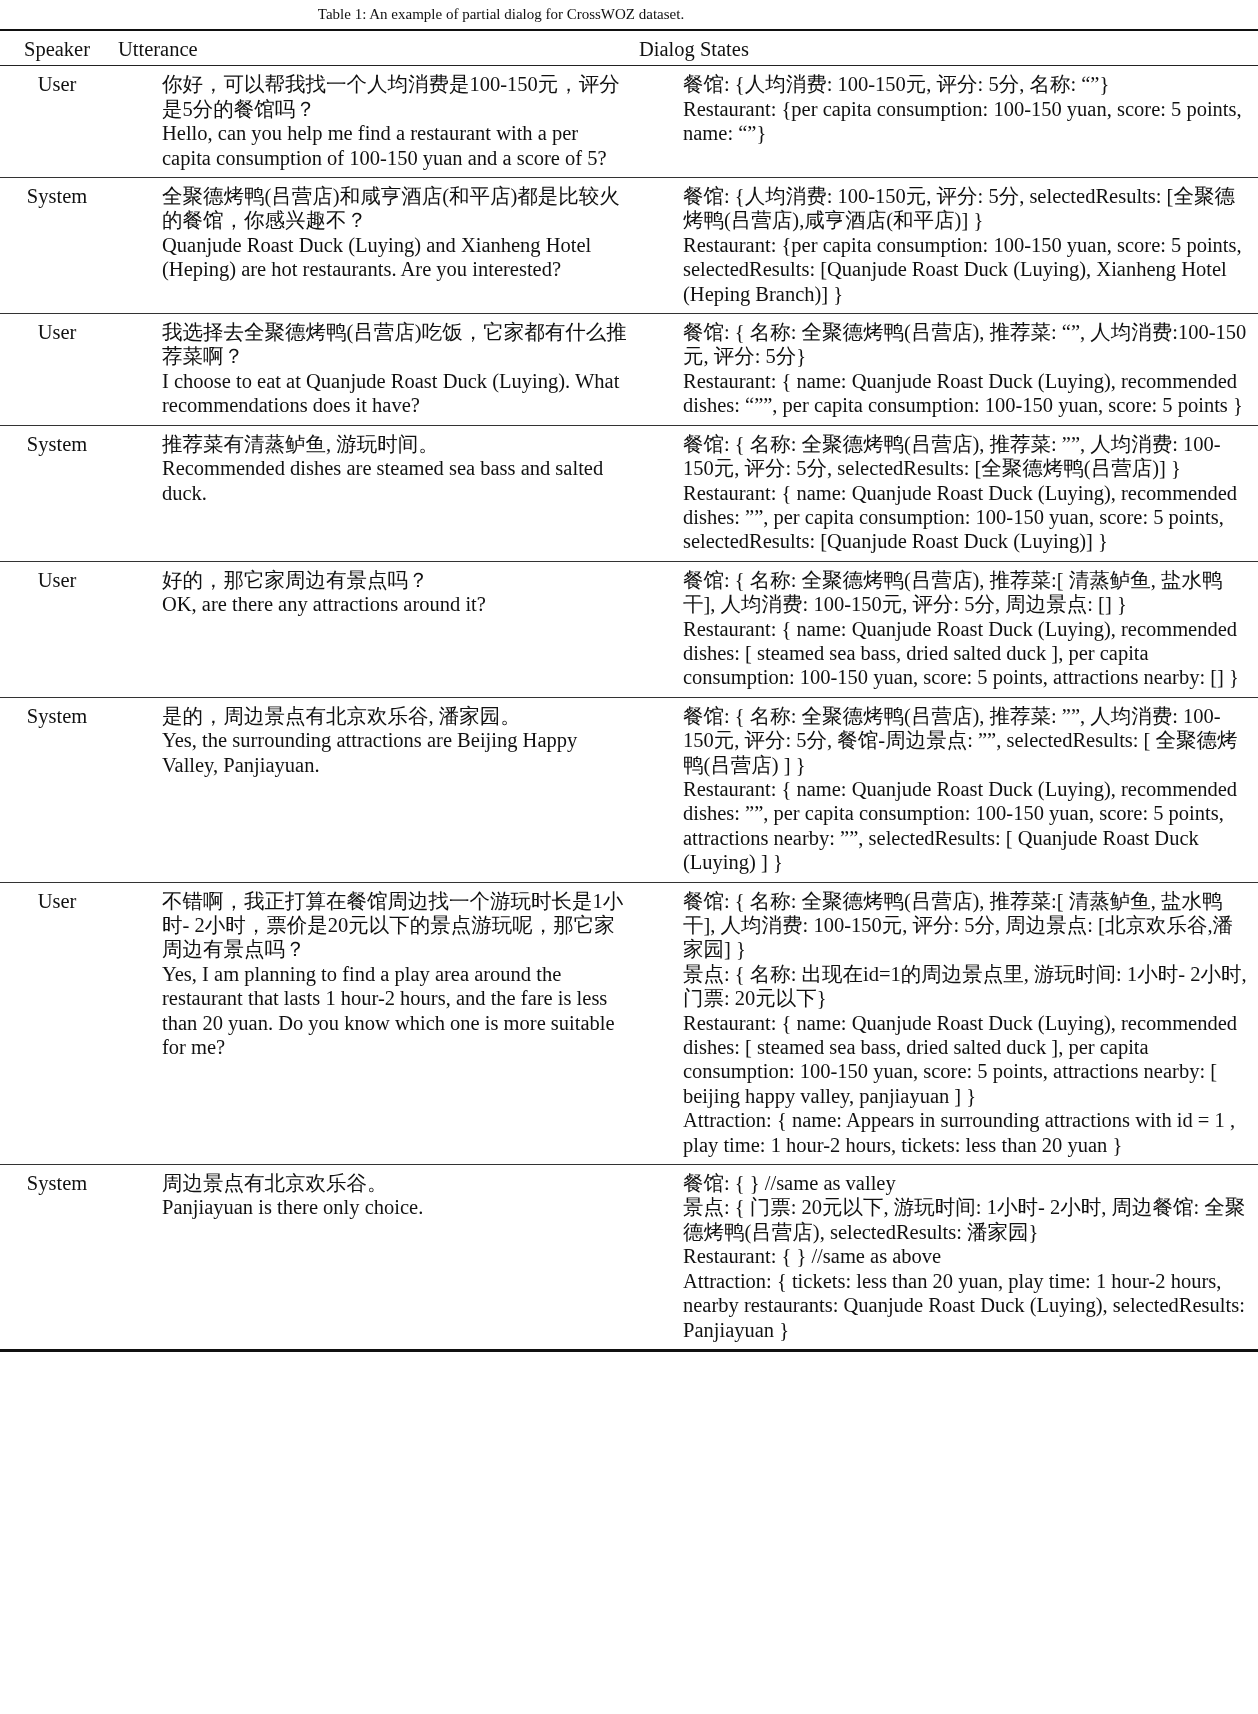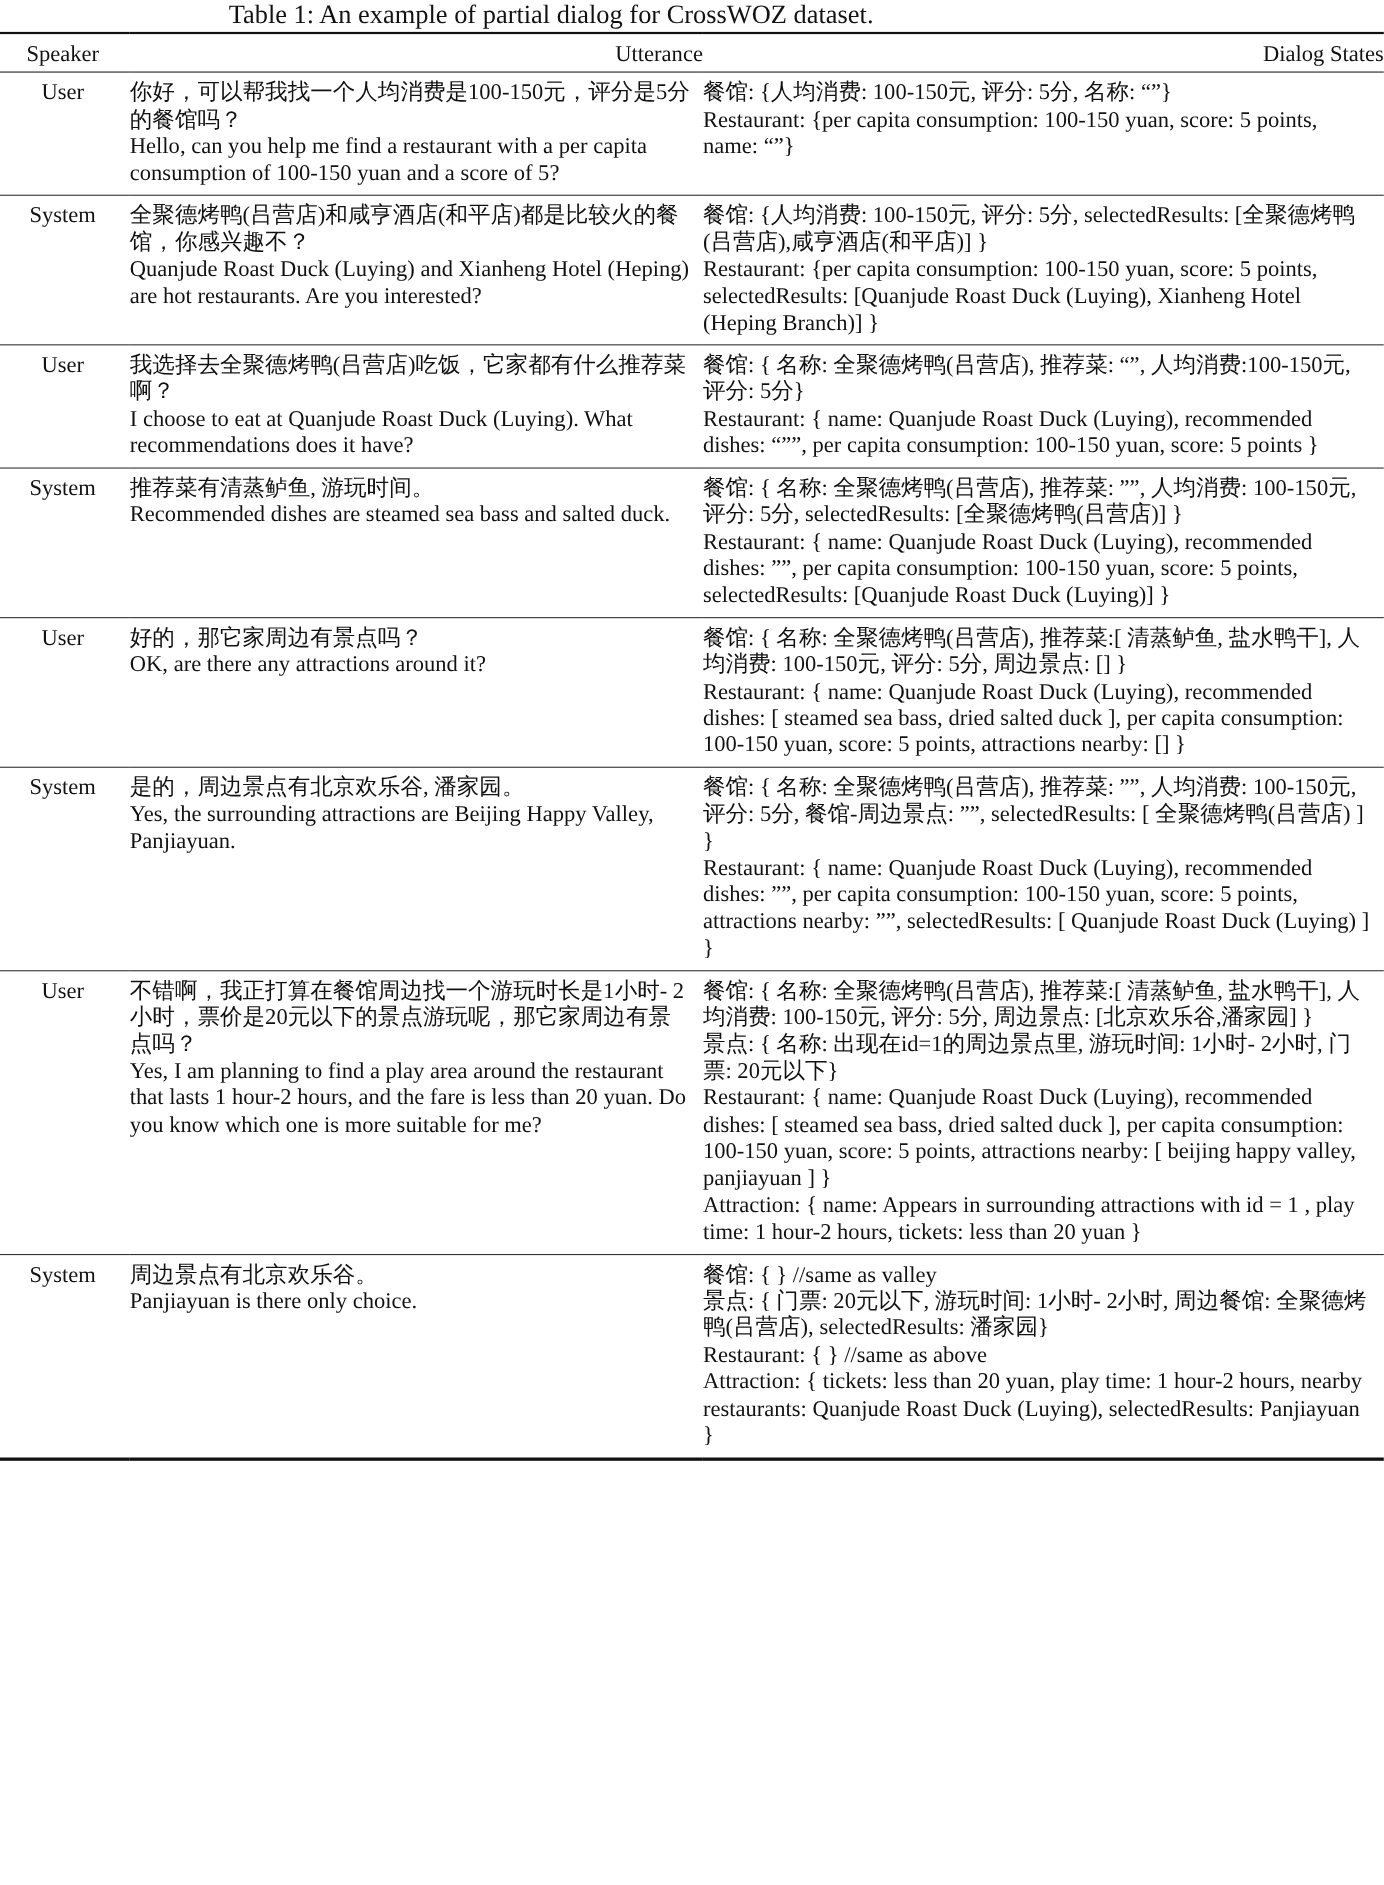--- a/index.html
+++ b/index.html
@@ -5,40 +5,40 @@
     html, body { margin: 0; padding: 0; background: #ffffff; }
     body {
       width: 1258px; height: 1714px; overflow: hidden;
       font-family: "Liberation Serif", "DejaVu Serif", serif;
       color: #111111;
       font-size: 20.5px;
       line-height: 24.4px;
     }
     .caption {
       position: absolute; left: 0; top: 1px; width: 1002px;
-      text-align: center; font-size: 24px; line-height: 26px;
+      text-align: center; font-size: 15px; line-height: 26px;
     }
     .table-wrap { position: absolute; left: 0; top: 29px; width: 998px; }
     table { border-collapse: collapse; width: 1258px; table-layout: fixed; }
     col.c-speaker { width: 118px; }
     col.c-utt { width: 521px; }
     col.c-ds { width: 619px; }
     thead tr { border-top: 2.5px solid #111; border-bottom: 1.6px solid #222; }
     th {
-      font-weight: normal; text-align: right; vertical-align: top;
+      font-weight: normal; text-align: left; vertical-align: top;
       padding: 6px 0 4px 0; height: 24px;
     }
     th.speaker-h { text-align: center; padding-right: 4px; }
     tbody tr { border-top: 1.6px solid #333; }
     tbody tr:last-child { border-bottom: 3px solid #111; }
     td { vertical-align: top; padding: 6px 0 7px 0; }
     td.speaker { text-align: center; padding-right: 4px; }
     td.utt { padding-right: 10px; }
     td.ds { padding-right: 8px; }
-    .line { display: block; }
+    .line { display: block; margin-left: 44px; }
   </style>
 </head>
 <body>
 
 <div class="caption">Table 1: An example of partial dialog for CrossWOZ dataset.</div>
 
 <div class="table-wrap">
   <table>
     <colgroup>
       <col class="c-speaker">

